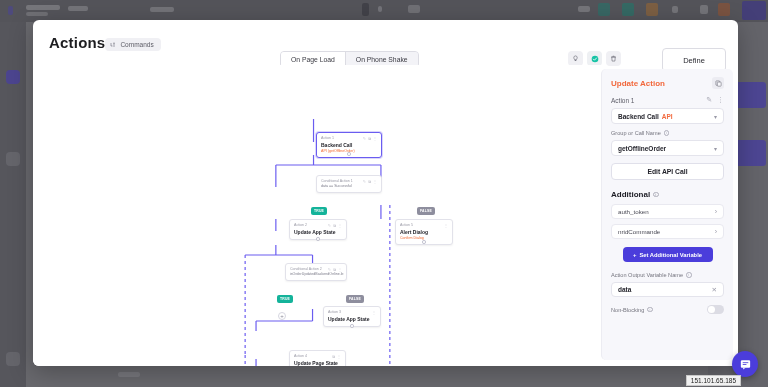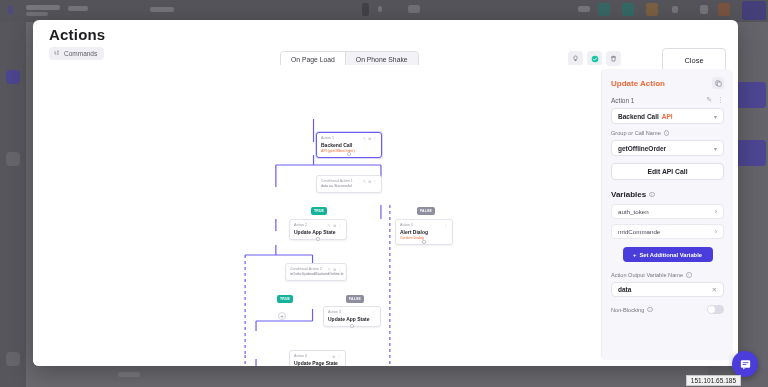--- a/index.html
+++ b/index.html
@@ -55,21 +55,21 @@
     display: flex; flex-direction: column;
   }
 
   
   .modal-header {
     height: 45px; flex: 0 0 45px;
     display: flex; align-items: center;
     padding: 0 12px 0 16px;
     position: relative;
   }
-  .title-block { display: flex; flex-direction: column; justify-content: center; }
+  .title-block { display: flex; flex-direction: row; justify-content: center; }
   .modal-title {
     font-size: 15px; font-weight: bold; color: #1d1d20;
     letter-spacing: .2px; line-height: 17px;
   }
   .cmd-badge {
     margin-top: 4px;
     display: inline-flex; align-items: center; gap: 4px;
     background: #f0f0f4; border-radius: 4px;
     padding: 3px 7px 3px 5px;
     font-size: 6.5px; color: #5c5c66;
@@ -337,21 +337,21 @@
         </svg>
       </div>
       <div class="hicon">
         <svg width="7" height="7" viewBox="0 0 12 12">
           <path d="M3 3.4 h6 l-.6 7 H3.6z" fill="none" stroke="#5e5e6a" stroke-width="1"></path>
           <path d="M2 3.4 h8 M4.8 2 h2.4" stroke="#5e5e6a" stroke-width="1"></path>
         </svg>
       </div>
     </div>
 
-    <button class="close-btn">Close</button>
+    <button class="close-btn">Define</button>
   </div>
 
   <div class="modal-body">
 
     <div class="canvas">
       <div class="canvas-inner" id="canvas-inner">
         <svg class="edges" viewBox="0 0 573 301" preserveAspectRatio="none">
 
           <path d="M283 54 L283 77" stroke="#6a5cf0" stroke-width="1.2" fill="none"></path>
 
@@ -508,21 +508,21 @@
       </div>
       <div class="select">
         <div class="select-val">getOfflineOrder</div>
         <span class="chev">▾</span>
       </div>
 
       <button class="primary-btn">Edit API Call</button>
 
       <div style="margin-top:10px;">
         <div class="sect-title">
-          <span>Variables</span>
+          <span>Additional</span>
           <span class="info-i">i</span>
         </div>
 
         <div class="var-item">
           <span class="var-name">auth_token</span>
           <span class="var-arrow">›</span>
         </div>
         <div class="var-item">
           <span class="var-name">nridCommande</span>
           <span class="var-arrow">›</span>

